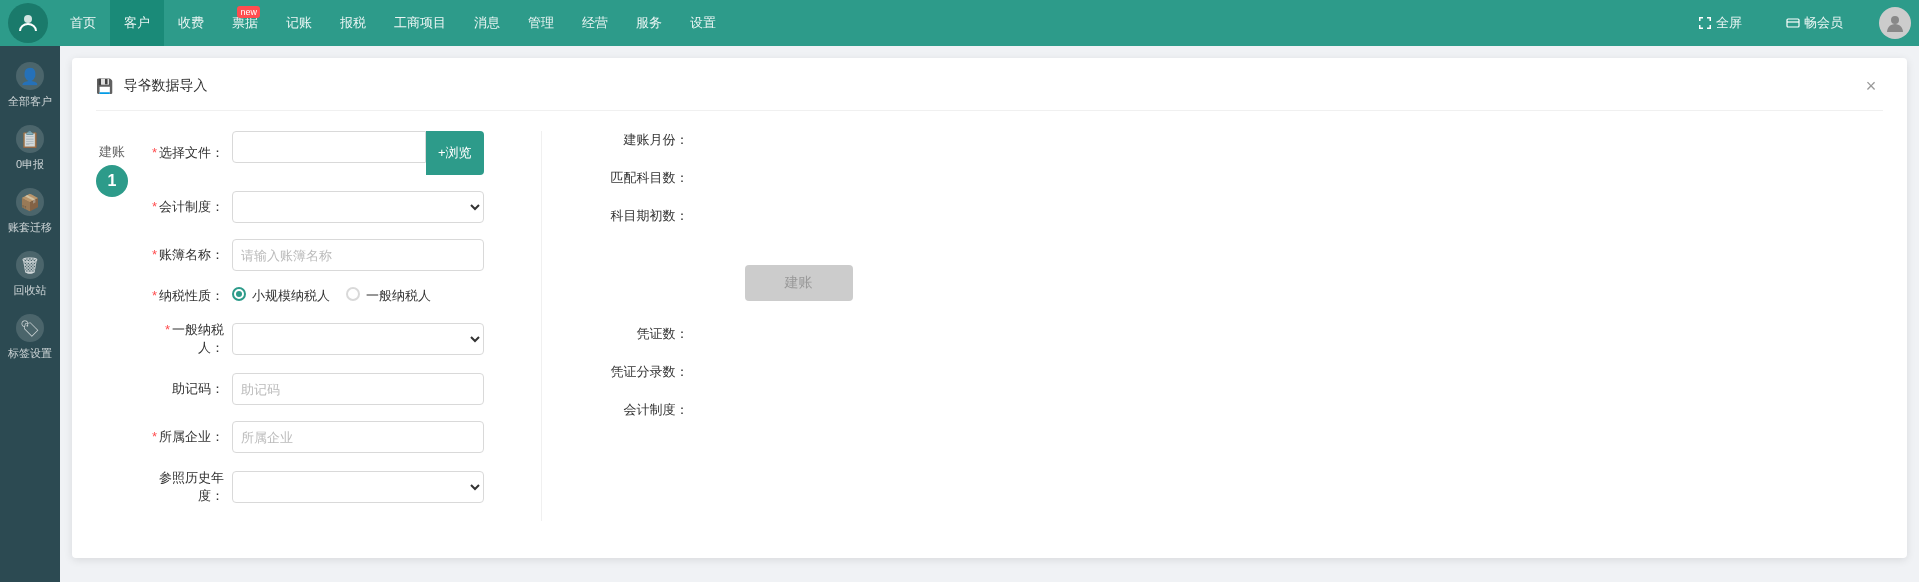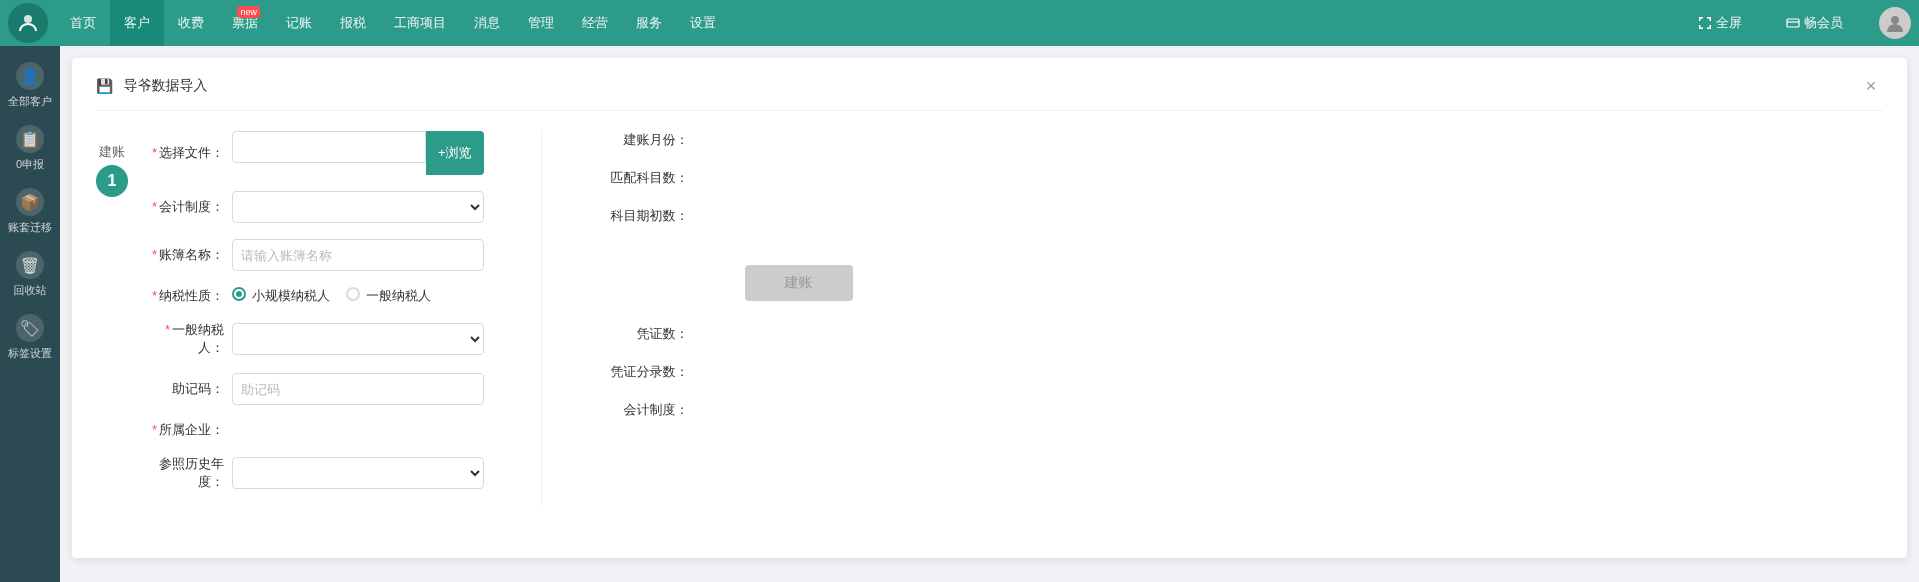--- a/index.html
+++ b/index.html
@@ -466,20 +466,21 @@
               <div class="form-label">
                 <span>助记码：</span>
               </div>
               <input type="text" class="form-control" placeholder="助记码" style="">
             </div>
 
             <div class="form-row">
               <div class="form-label">
                 <span class="required">*</span><span>所属企业：</span>
               </div>
+              <input type="text" class="form-control" placeholder="所属企业" style="">
             </div>
 
             <div class="form-row">
               <div class="form-label">
                 <span>参照历史年度：</span>
               </div>
               <select class="form-control">
                 <option value=""></option>
               </select>
             </div>

